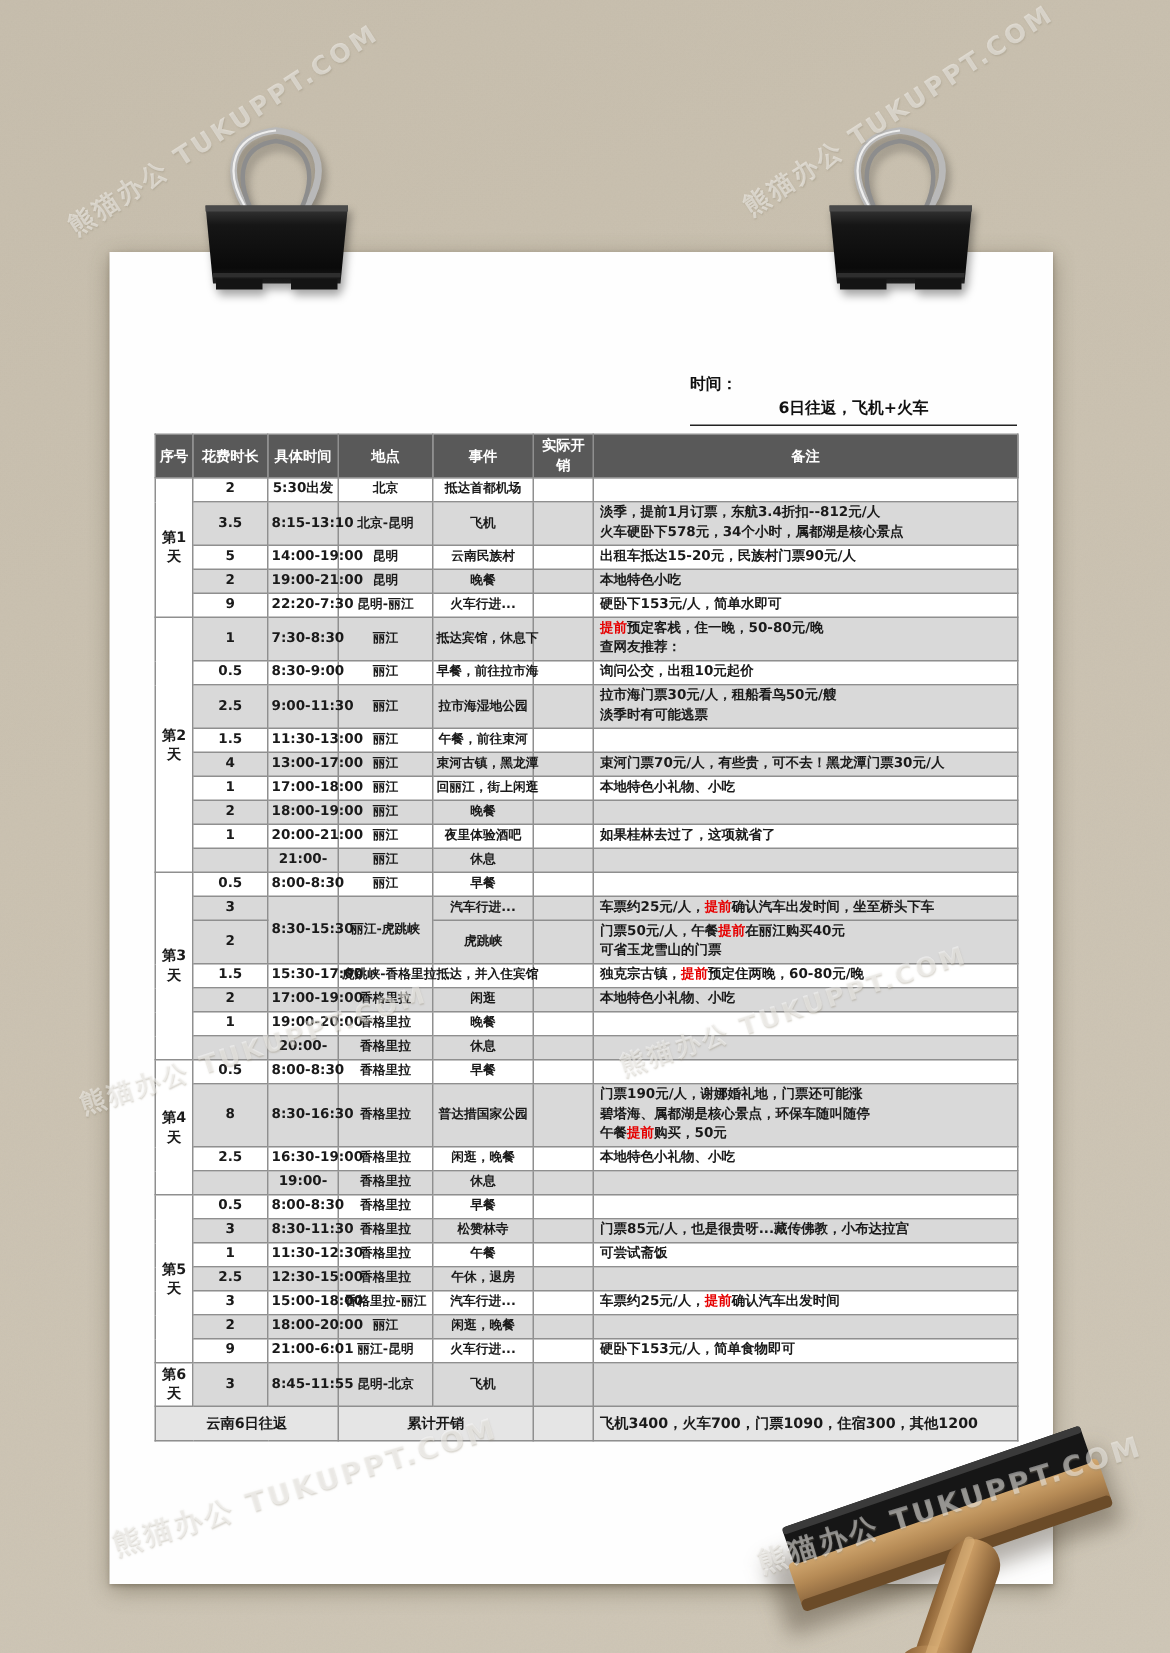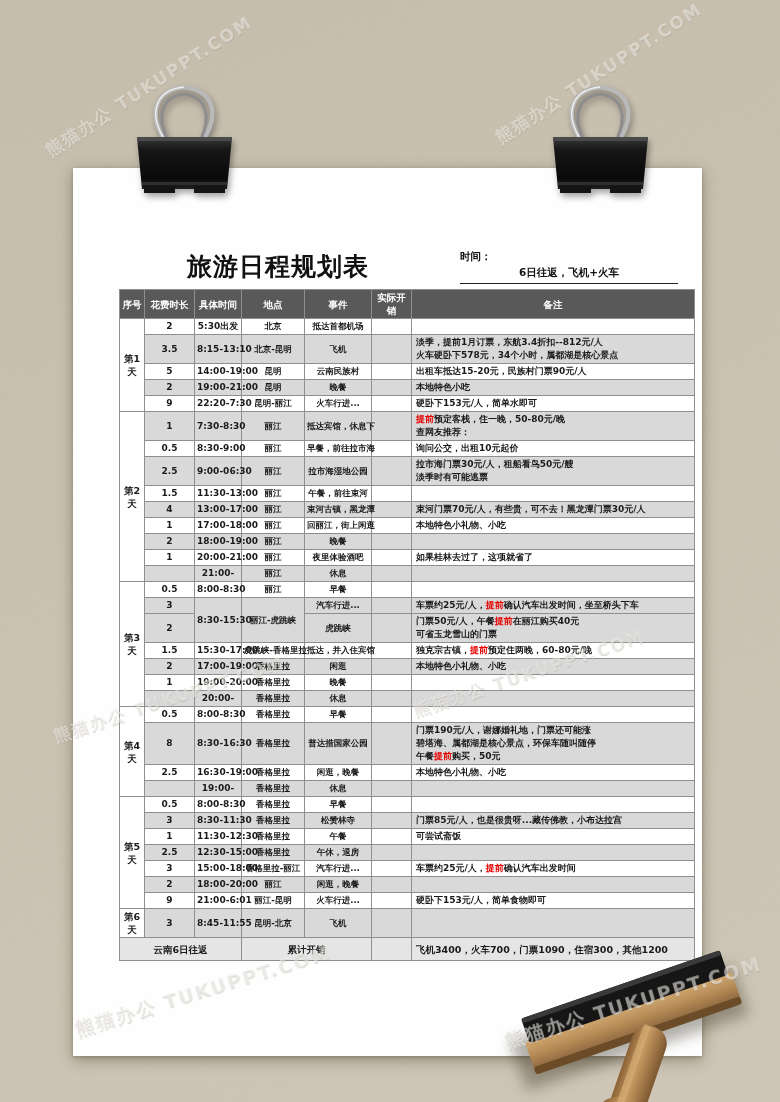--- a/index.html
+++ b/index.html
@@ -22,21 +22,21 @@
   .paper{position:absolute;left:73px;top:168px;width:629px;height:888px;
       background:#fefefe;box-shadow:0 4px 14px rgba(80,70,50,.45),0 1px 3px rgba(80,70,50,.35);z-index:5;}
   .doc-title{position:absolute;left:60px;top:82px;width:290px;text-align:center;
       font-size:25px;font-weight:bold;color:#111;letter-spacing:1px;}
   .info{position:absolute;left:387px;top:80px;width:218px;border-bottom:1px solid #222;
       padding-bottom:3px;font-size:10.5px;font-weight:bold;color:#111;}
   .info .row{display:flex;line-height:16px;flex-direction:column;}
   .info .lab{width:46px;}
   .info .val{flex:1;text-align:center;}
   
-  table{position:absolute;left:46px;top:121px;width:575px;border-collapse:collapse;
+  table{position:absolute;left:30px;top:121px;width:575px;border-collapse:collapse;
       table-layout:fixed;font-size:9px;font-weight:bold;color:#1a1a1a;}
   td,th{border:1px solid #8f8f8f;padding:1px 2px;text-align:center;vertical-align:middle;
       line-height:13px;background:#fff;}
   th{background:#595959;color:#fff;height:15px;font-size:9.5px;}
   td{height:13px;}
   tr.shade td{background:#d9d9d9;}
   td.day{background:#fff !important;font-size:9.5px;}
   tr.shade td.day{background:#fff !important;}
   td.notes{text-align:left;padding-left:4px;}
   td.c-pl,td.c-ev{font-size:8.5px;white-space:nowrap;}
@@ -65,21 +65,20 @@
           <feFuncA type="linear" slope="0.10" intercept="0"></feFuncA>
         </feComponentTransfer>
     </filter>
     <rect width="780" height="1102" filter="url(#nz)"></rect>
   </svg>
 
   <span class="wm wm1">熊猫办公 TUKUPPT.COM</span>
   <span class="wm wm2">熊猫办公 TUKUPPT.COM</span>
 
   <div class="paper">
-    <div class="doc-title">旅游日程规划表</div>
 
     <div class="info">
       <div class="row">
         <span class="lab">时间：</span>
         <span class="val">6日往返，飞机+火车</span>
       </div>
     </div>
 
     <table id="itinerary">
       <colgroup>
@@ -170,21 +169,21 @@
             <td class="c-tm">8:30-9:00</td>
             <td class="c-pl">丽江</td>
             <td class="c-ev">早餐，前往拉市海</td>
             <td></td>
             <td class="notes">
               <div><span>询问公交，出租10元起价</span></div>
             </td>
           </tr>
           <tr class="shade">
             <td class="c-du">2.5</td>
-            <td class="c-tm">9:00-06:30</td>
+            <td class="c-tm">9:00-11:30</td>
             <td class="c-pl">丽江</td>
             <td class="c-ev">拉市海湿地公园</td>
             <td></td>
             <td class="notes">
               <div><span>拉市海门票30元/人，租船看鸟50元/艘</span></div>
               <div><span>淡季时有可能逃票</span></div>
             </td>
           </tr>
           <tr>
             <td class="c-du">1.5</td>

